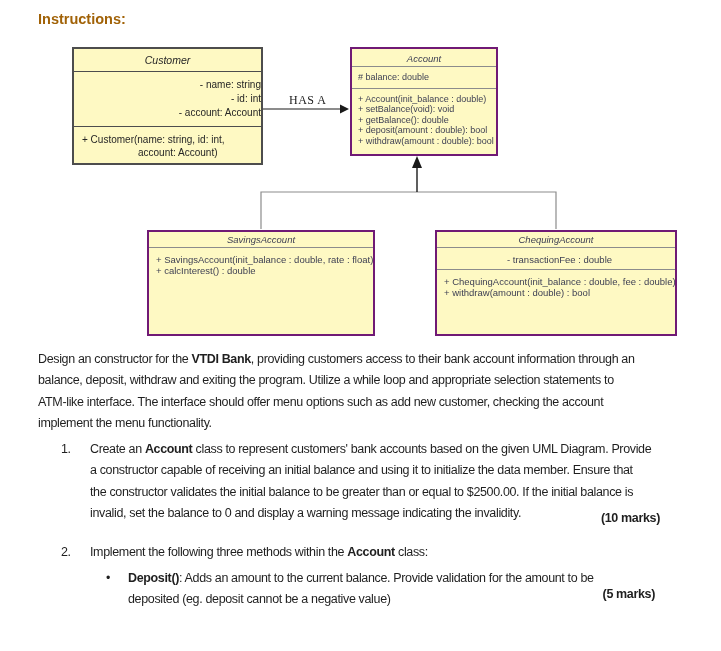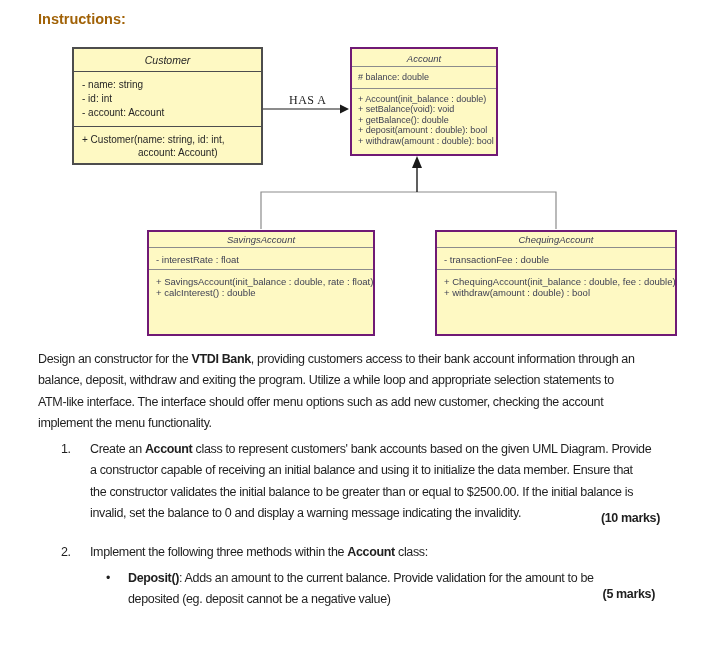--- a/index.html
+++ b/index.html
@@ -25,37 +25,37 @@
   .uml-title{
     text-align:center;font-style:italic;
     border-bottom:1px solid #8c8c8c;
     box-sizing:border-box;
   }
   .uml-attrs{border-bottom:1px solid #8c8c8c;box-sizing:border-box;}
   .uml-line{white-space:nowrap;}
 
   #customer{left:72px;top:47px;width:191px;height:118px;border-color:#4d4d4d;font-size:10px;color:#262626;}
   #customer .uml-title{height:23px;padding-top:5px;font-size:10.5px;border-color:#4d4d4d;}
-  #customer .uml-attrs{height:55px;padding:6px 0 0 8px;line-height:14px;border-color:#4d4d4d;}
+  #customer .uml-attrs{height:55px;padding:6px 0 0 8px;line-height:14px;border-color:#4d4d4d;text-align:right;}
   #customer .uml-methods{padding:6px 0 0 8px;line-height:13px;}
   #customer .uml-methods .uml-line:nth-child(2){padding-left:56px;}
 
   #account{left:350px;top:47px;width:148px;height:109px;font-size:9px;}
   #account .uml-title{height:18px;padding-top:4px;font-size:9.5px;}
   #account .uml-attrs{height:22px;padding:5px 0 0 6px;}
   #account .uml-methods{padding:5px 0 0 6px;line-height:10.4px;}
 
   #savings{left:147px;top:230px;width:228px;height:106px;font-size:9.5px;}
   #savings .uml-title{height:16px;padding-top:2px;}
   #savings .uml-attrs{height:22px;padding:6px 0 0 7px;}
   #savings .uml-methods{padding:6px 0 0 7px;line-height:11px;}
 
   #chequing{left:435px;top:230px;width:242px;height:106px;font-size:9.5px;}
   #chequing .uml-title{height:16px;padding-top:2px;}
-  #chequing .uml-attrs{height:22px;padding:6px 0 0 7px;}
+  #chequing .uml-attrs{height:22px;padding:6px 0 0 7px;text-align:center;}
   #chequing .uml-methods{padding:6px 0 0 7px;line-height:11px;}
 
   .hasa-label{
     position:absolute;left:289px;top:93px;
     font-family:"Liberation Serif", serif;
     font-size:12px;letter-spacing:0.5px;color:#1a1a1a;
   }
   #connectors{position:absolute;left:0;top:0;pointer-events:none;}
 
   
@@ -106,23 +106,20 @@
         <div class="uml-line">+ Account(init_balance : double)</div>
         <div class="uml-line">+ setBalance(void): void</div>
         <div class="uml-line">+ getBalance(): double</div>
         <div class="uml-line">+ deposit(amount : double): bool</div>
         <div class="uml-line">+ withdraw(amount : double): bool</div>
       </div>
   </div>
 
   <div id="savings" class="uml-box">
     <div class="uml-title">SavingsAccount</div>
-    <div class="uml-attrs">
-        <div class="uml-line">- interestRate : float</div>
-      </div>
     <div class="uml-methods">
         <div class="uml-line">+ SavingsAccount(init_balance : double, rate : float)</div>
         <div class="uml-line">+ calcInterest() : double</div>
       </div>
   </div>
 
   <div id="chequing" class="uml-box">
     <div class="uml-title">ChequingAccount</div>
     <div class="uml-attrs">
         <div class="uml-line">- transactionFee : double</div>

